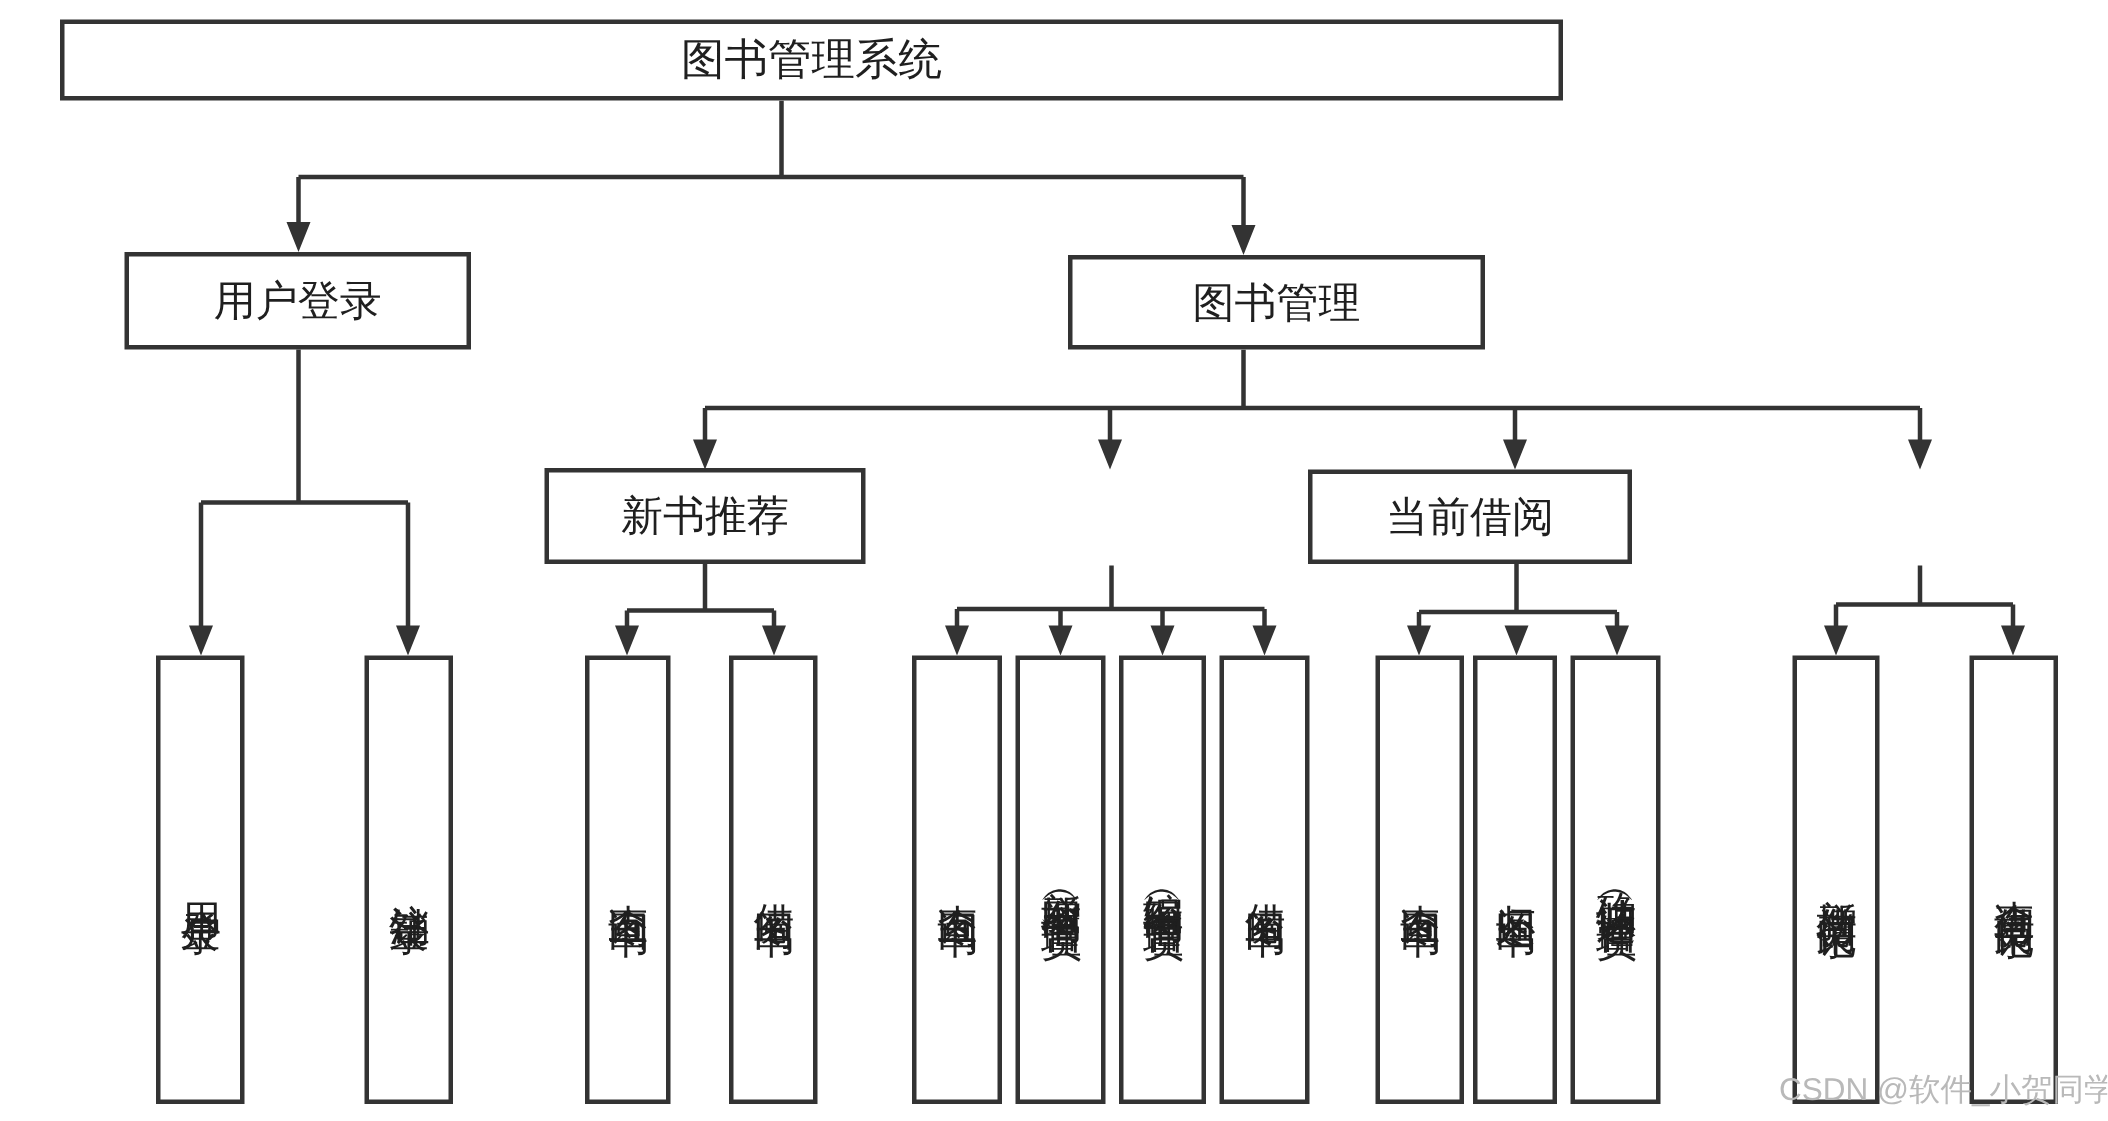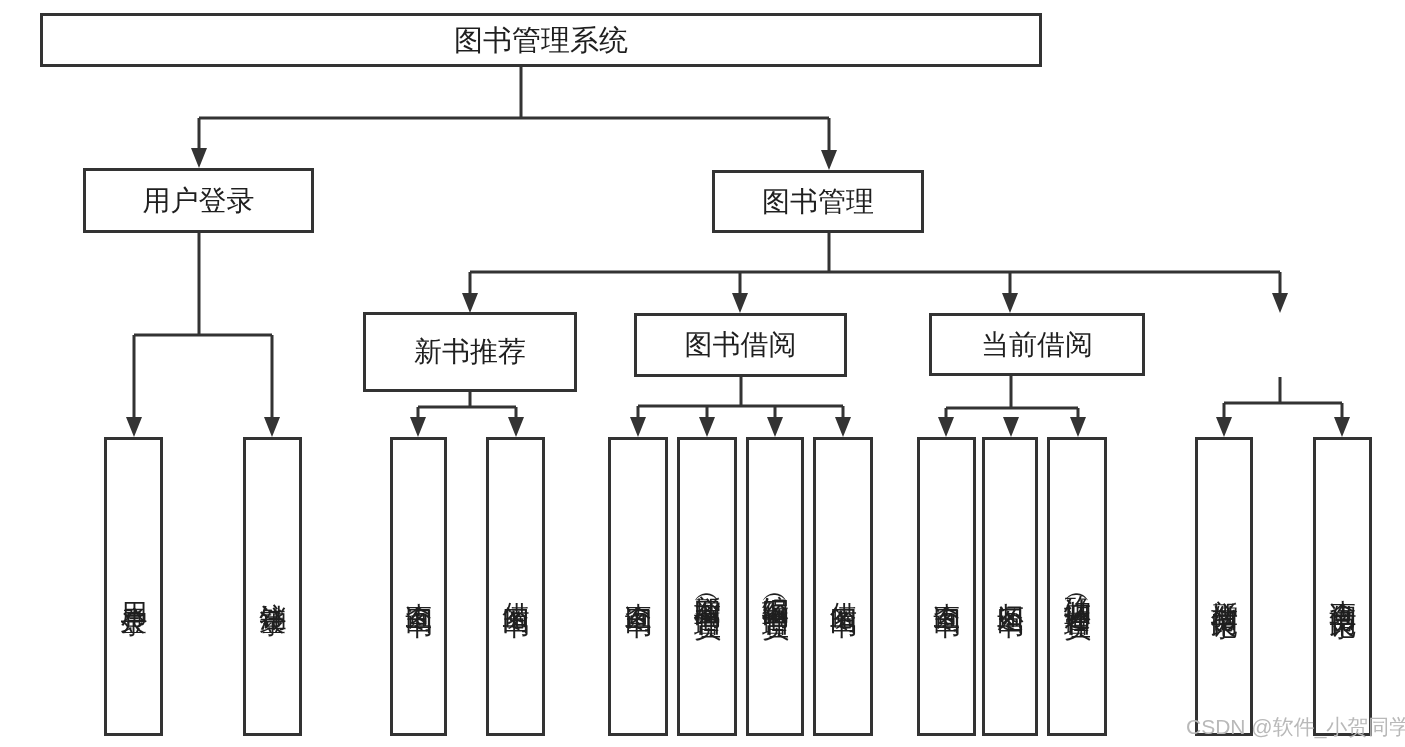--- a/index.html
+++ b/index.html
@@ -73,25 +73,24 @@
              M630 417 L646 417 L638 437 Z  M699 417 L715 417 L707 437 Z
              M767 417 L783 417 L775 437 Z  M835 417 L851 417 L843 437 Z
              M938 417 L954 417 L946 437 Z  M1003 417 L1019 417 L1011 437 Z
              M1070 417 L1086 417 L1078 437 Z  M1216 417 L1232 417 L1224 437 Z
              M1334 417 L1350 417 L1342 437 Z" fill="#333333" stroke="none"></path>
   </svg>
 
   <div class="node root" style="left:20px;top:13px;width:1002px;height:54px;margin-left:20px;">图书管理系统</div>
 
   <div class="node" style="left:83px;top:168px;width:231px;height:65px;">用户登录</div>
-  <div class="node" style="left:712px;top:170px;width:212px;height:63px;">图书管理</div>
+  <div class="node" style="left:712px;top:170px;width:278px;height:63px;">图书管理</div>
 
-  <div class="node" style="left:363px;top:312px;width:214px;height:80px;">新书推荐</div>
-  <div class="node" style="left:634px;top:313px;width:213px;height:64px;">图书借阅</div>
-  <div class="node" style="left:929px;top:313px;width:216px;height:63px;">当前借阅</div>
+  <div class="node" style="left:363px;top:312px;width:214px;height:64px;">新书推荐</div>
+  <div class="node" style="left:872px;top:313px;width:216px;height:63px;">当前借阅</div>
 
   <div class="leaf" style="left:104px;width:59px;">用户登录</div>
   <div class="leaf" style="left:243px;width:59px;">注销登录</div>
 
   <div class="leaf" style="left:390px;width:57px;">查询图书</div>
   <div class="leaf" style="left:486px;width:59px;">借阅图书</div>
 
   <div class="leaf" style="left:608px;width:60px;">查询图书</div>
   <div class="leaf" style="left:677px;width:60px;">新增图书（管理员）</div>
   <div class="leaf" style="left:746px;width:58px;">编辑图书（管理员）</div>

